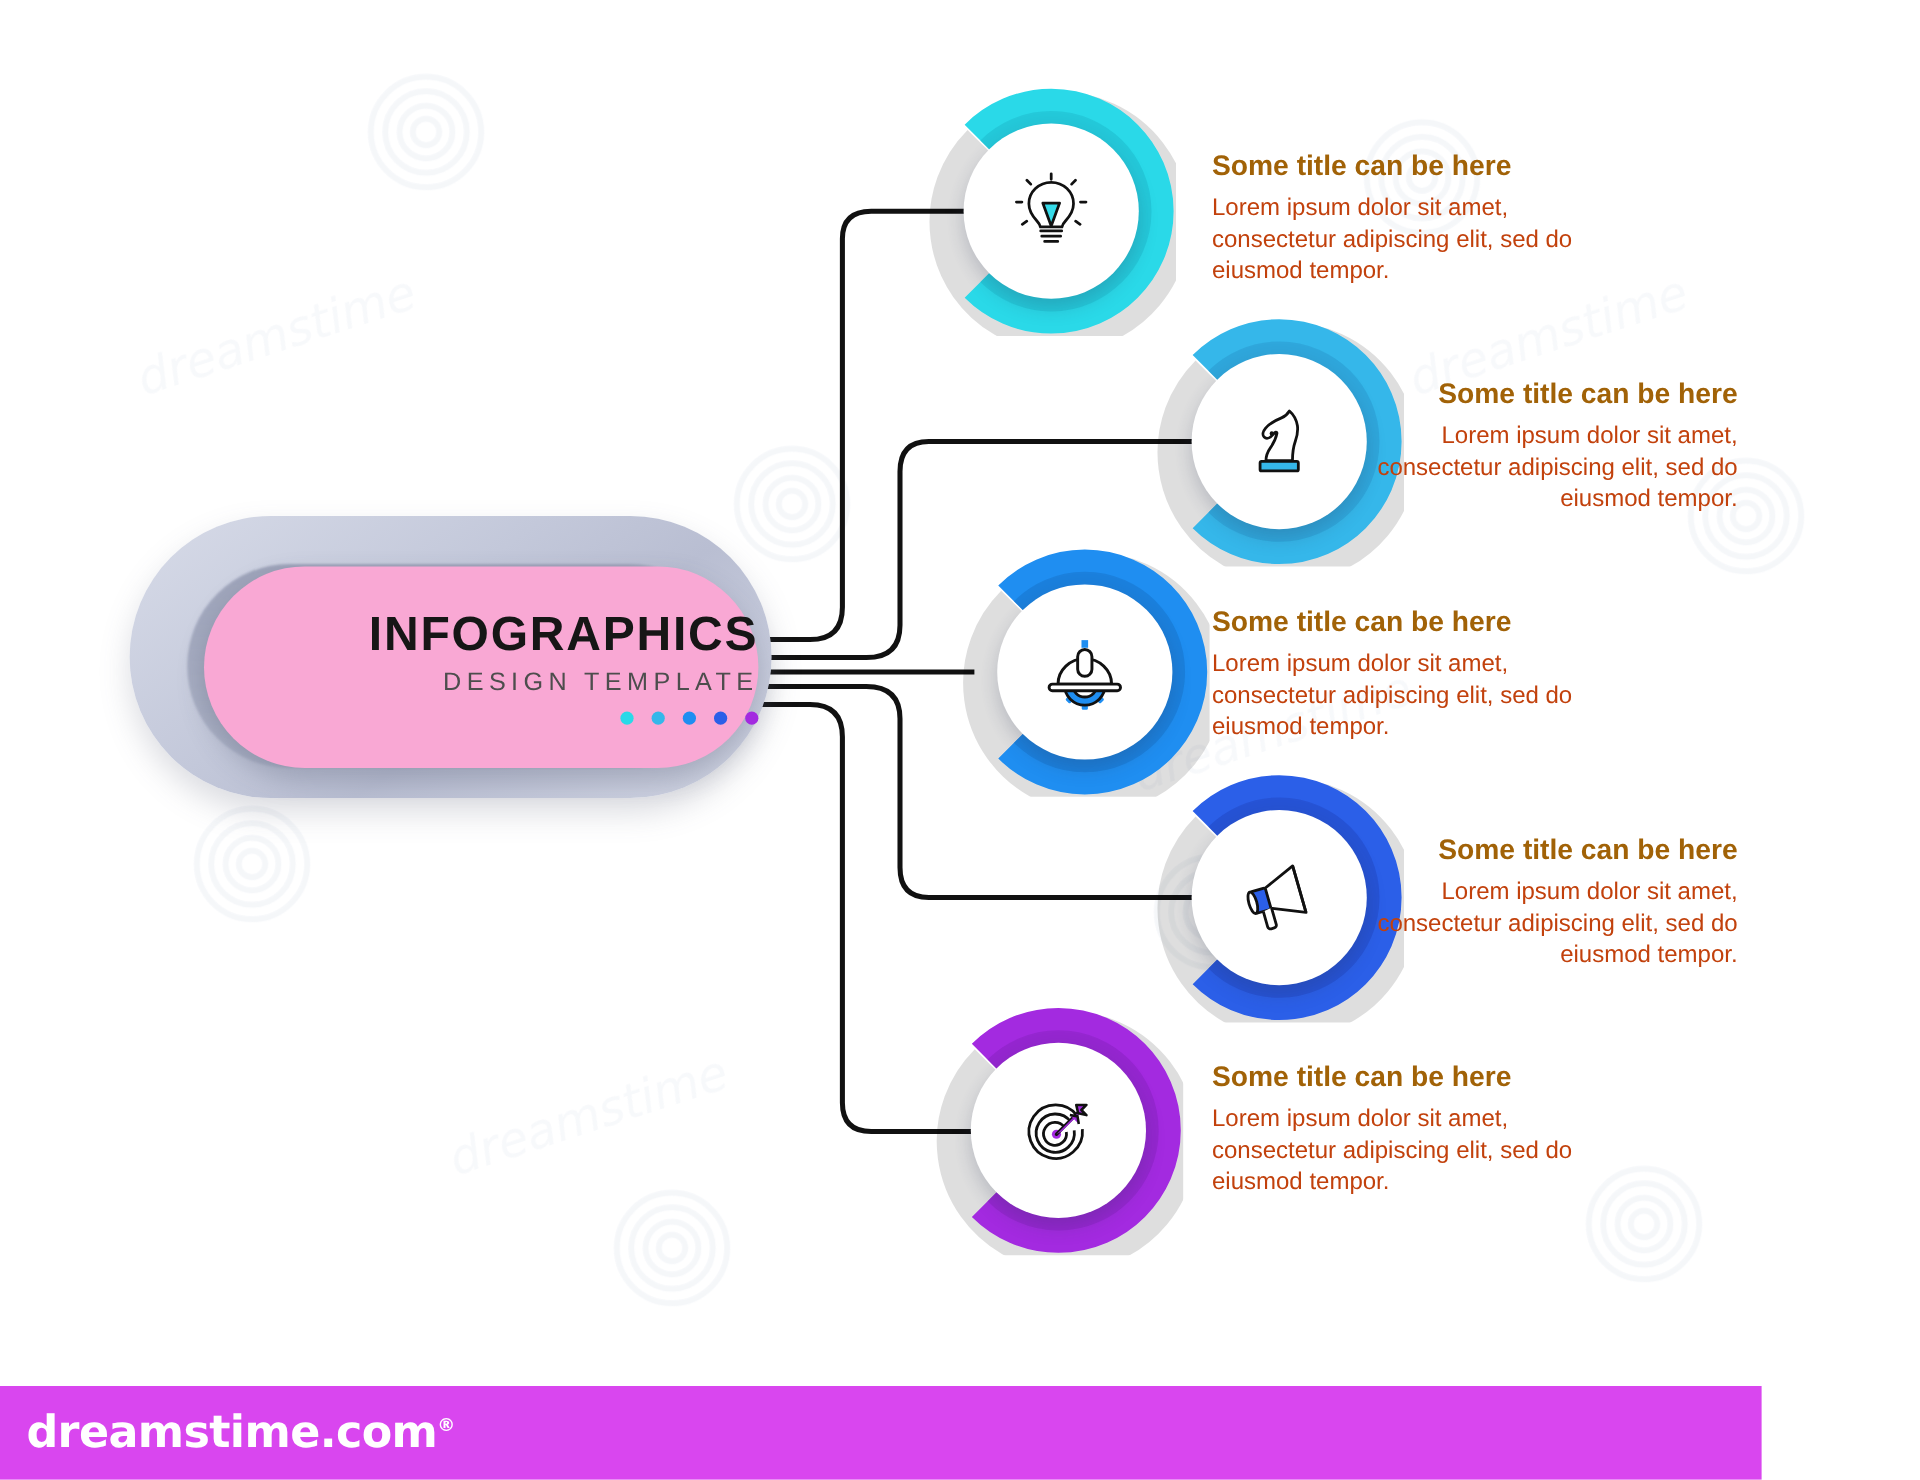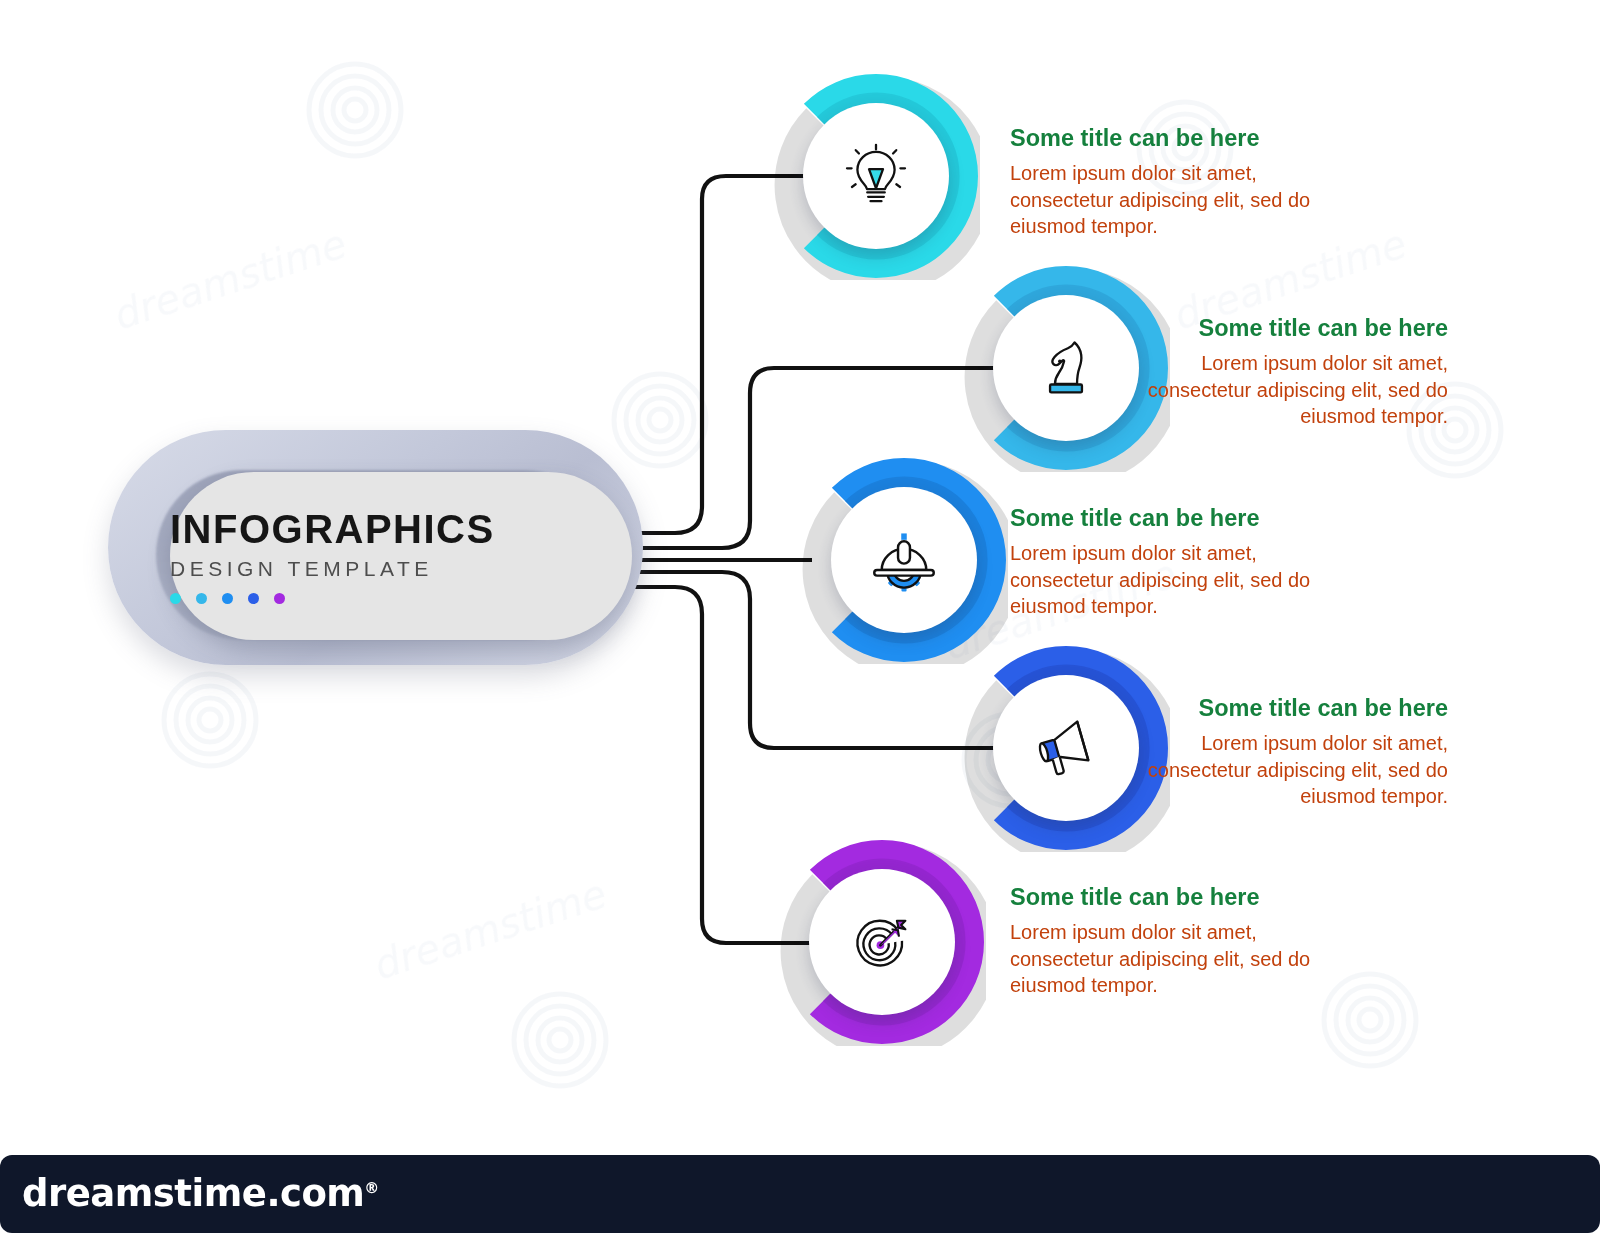--- a/index.html
+++ b/index.html
@@ -22,23 +22,23 @@
   }
   .hub-inner-shadow{
     position:absolute;left:48px;top:40px;width:454px;height:170px;
     border-radius:90px;
     background:linear-gradient(180deg,#9ea4ba 0%,#aeb4c8 100%);
     filter:blur(1px);
   }
   .hub-card{
     position:absolute;left:62px;top:42px;width:462px;height:168px;
     border-radius:88px;
-    background:#e5e5e5;
+    background:#f9a8d4;
     box-shadow:0 10px 22px rgba(70,75,100,.28);
-    display:flex;flex-direction:column;align-items:flex-start;justify-content:center;
+    display:flex;flex-direction:column;align-items:flex-end;justify-content:center;
   }
   .hub-title{
     font-size:40px;font-weight:bold;letter-spacing:1.5px;color:#161616;
     line-height:1;margin-bottom:9px;
   }
   .hub-sub{
     font-size:21px;letter-spacing:4.5px;color:#4d4d4d;line-height:1;
   }
   .hub-dots{display:flex;gap:15px;margin-top:14px;}
   .hub-dots i{display:block;width:11px;height:11px;border-radius:50%;}
@@ -53,33 +53,32 @@
     position:absolute;left:31px;top:31px;width:146px;height:146px;
     border-radius:50%;background:#ffffff;
     box-shadow:0 7px 16px rgba(40,50,80,.22);
     display:flex;align-items:center;justify-content:center;
   }
   .disc svg{display:block;}
 
   
   .txt{position:absolute;width:320px;}
   .txt .t-title{
-    font-size:23.5px;font-weight:bold;color:#15803d;
+    font-size:23.5px;font-weight:bold;color:#a16207;
     line-height:1.15;margin:0 0 8px 0;white-space:nowrap;
   }
   .txt .t-body{
     font-size:20px;color:#c2410c;line-height:1.33;margin:0;
   }
   .txt.right-align{text-align:right;}
 
   
   .footer{
-    position:absolute;left:0;bottom:0;width:1600px;height:78px;
-    background:#0f172a;
-    border-radius:12px;
+    position:absolute;left:0;bottom:0;width:1468px;height:78px;
+    background:#d946ef;
   }
   .dt-logo{
     position:absolute;left:22px;top:17px;
     font-family:"DejaVu Sans", sans-serif;
     font-size:37px;font-weight:bold;color:#ffffff;letter-spacing:-.5px;
   }
   .dt-logo .reg{font-size:15px;vertical-align:super;}
   .dt-id{
     position:absolute;right:28px;top:25px;
     font-size:24px;font-weight:bold;color:#ffffff;

